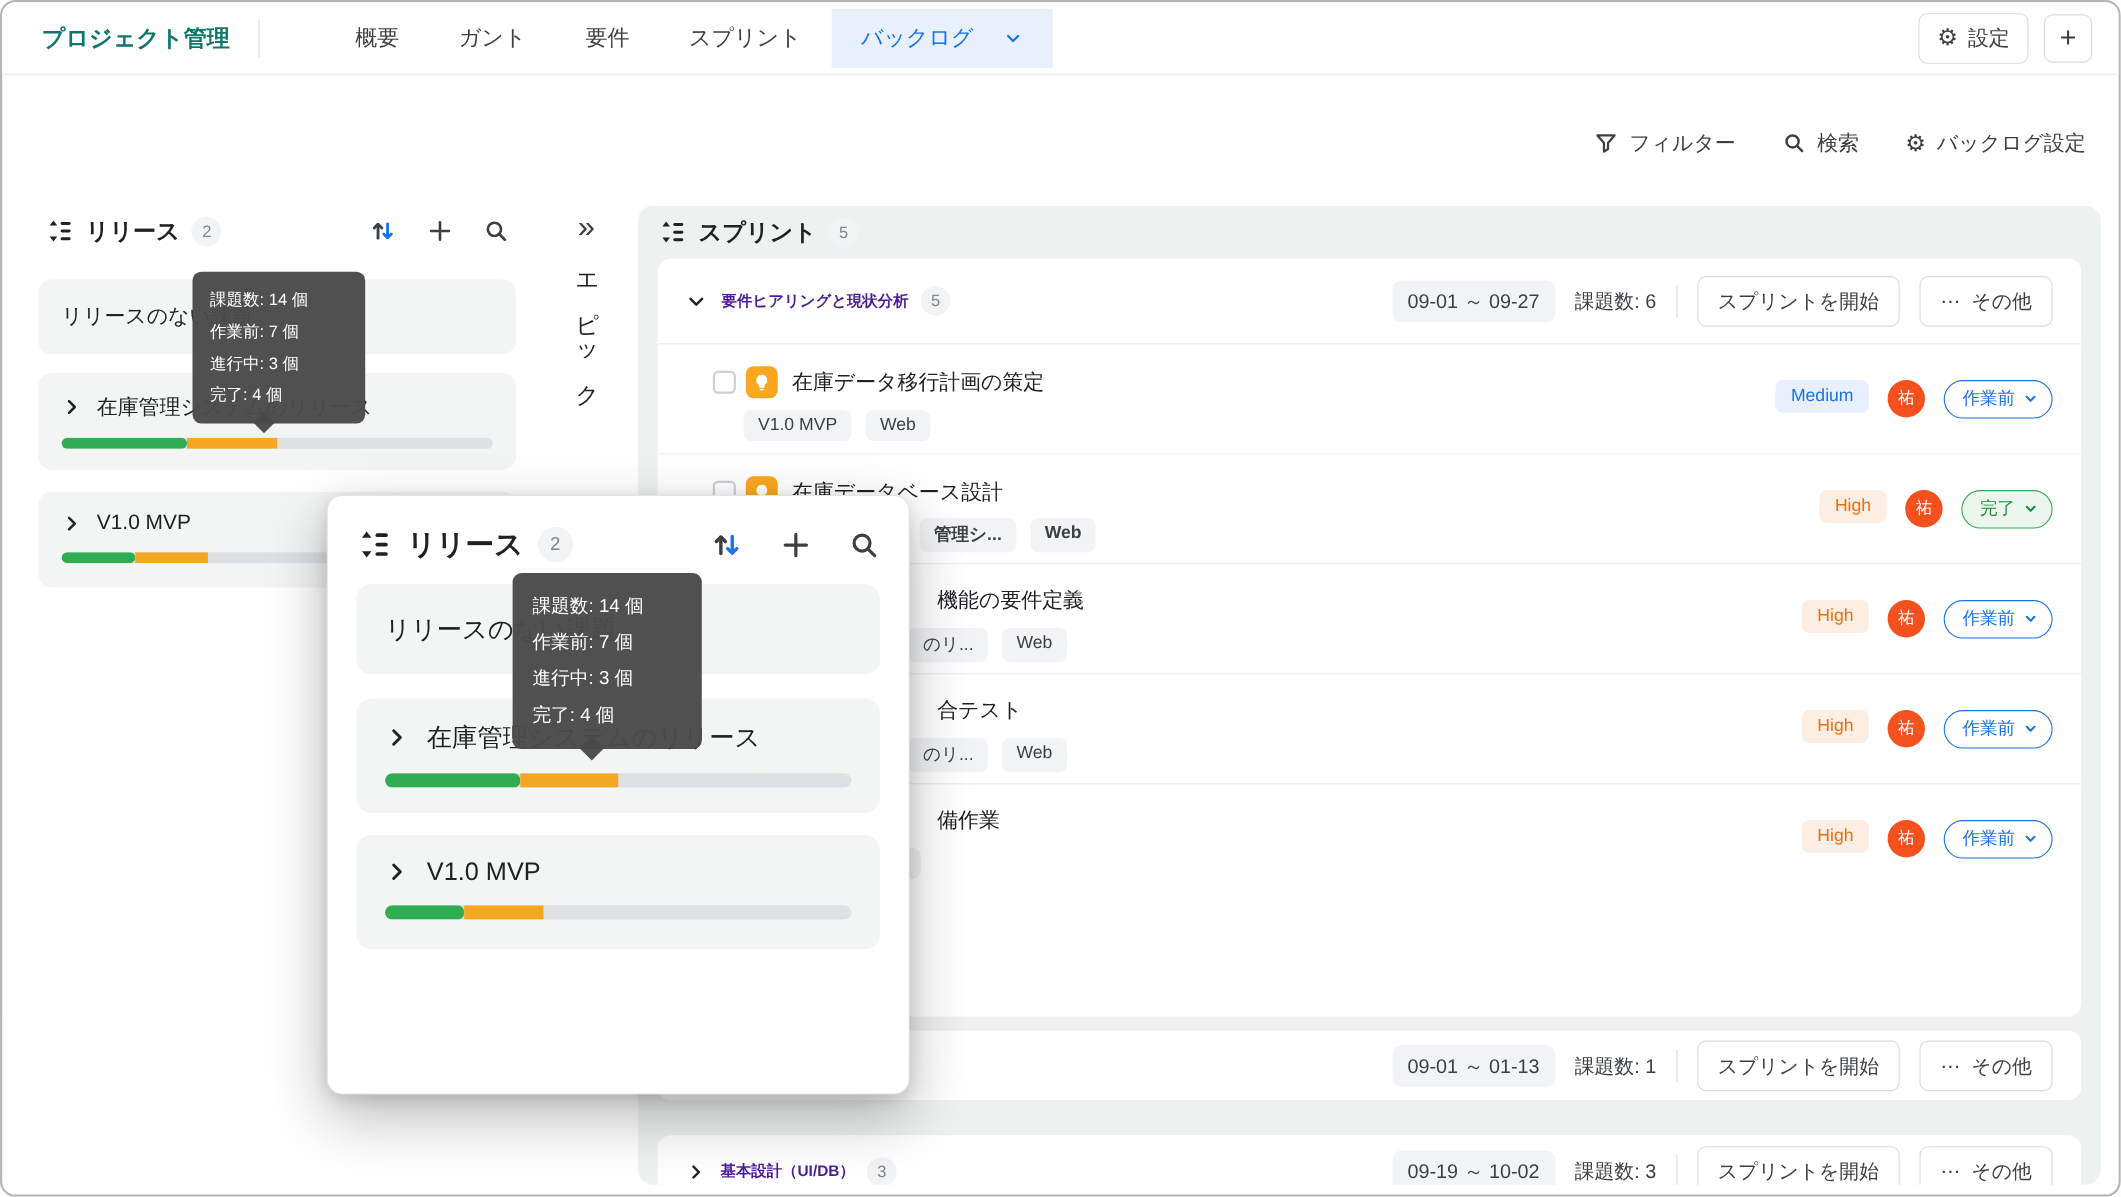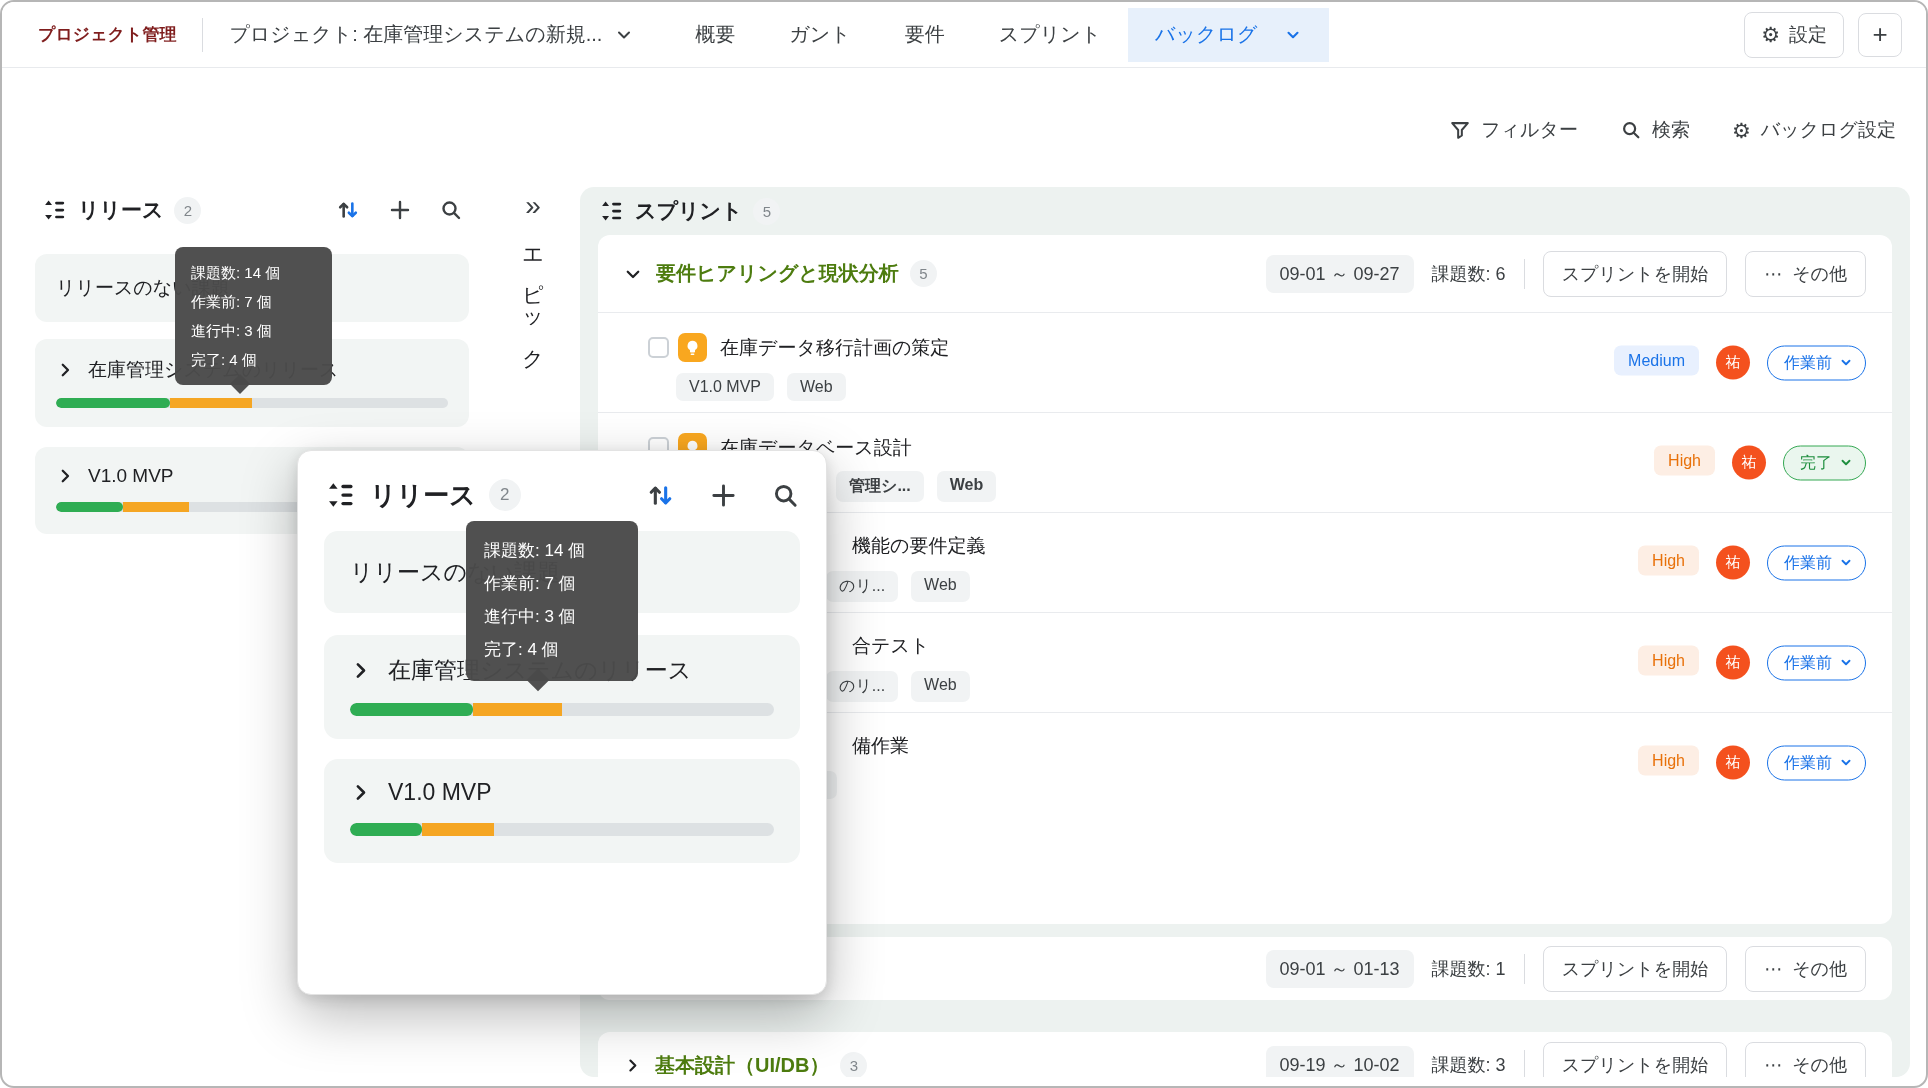--- a/index.html
+++ b/index.html
@@ -3,21 +3,21 @@
 <meta charset="utf-8">
 <style>
   * { margin:0; padding:0; box-sizing:border-box; }
   body { background:#ffffff; font-family:"Liberation Sans", sans-serif; color:#202124; }
   .app { position:relative; width:1928px; height:1088px; background:#fff;
          border:2px solid #b6b6b6; border-radius:14px; overflow:hidden; }
 
   
   .topbar { position:absolute; top:0; left:0; right:0; height:66px; background:#fff;
             border-bottom:1px solid #e8eaed; display:flex; align-items:center; padding:0 24px 0 36px; z-index:10; }
-  .app-title { font-size:17px; font-weight:700; color:#7f1d1d; white-space:nowrap; }
+  .app-title { font-size:21px; font-weight:700; color:#0f766e; white-space:nowrap; }
   .topbar-divider { width:1px; height:34px; background:#dadce0; margin:0 26px; }
   .project-selector { display:flex; align-items:center; gap:12px; font-size:20px; color:#3c4043; cursor:pointer; white-space:nowrap; }
   .tabs { display:flex; align-items:stretch; margin-left:34px; height:54px; }
   .tab { padding:0 27px; font-size:20px; color:#3c4043; display:flex; align-items:center; cursor:pointer; white-space:nowrap; }
   .tab.active { color:#1a73e8; background:#e7f0fb; font-weight:500; gap:27px; }
   .topbar-actions { margin-left:auto; display:flex; gap:14px; align-items:center; }
   .btn-outline { display:flex; align-items:center; gap:9px; border:1px solid #dadce0; border-radius:8px;
                  background:#fff; padding:9px 16px; font-size:19px; color:#3c4043; cursor:pointer;
                  font-family:inherit; }
   .btn-plus { width:44px; height:44px; justify-content:center; padding:0; font-size:26px; color:#3c4043; }
@@ -64,21 +64,21 @@
   
   .sprint-panel { position:absolute; left:578px; top:185px; width:1330px; height:890px;
                   background:#edf2f0; border-radius:14px; overflow:hidden; z-index:2; }
   .sprint-head { display:flex; align-items:center; height:48px; padding:0 18px; }
   .group-card { background:#fff; border-radius:12px; margin:0 18px; overflow:hidden; position:relative; }
   .gc1 { height:689px; }
   .gc2 { margin-top:13px; height:63px; }
   .gc3 { margin-top:32px; height:66px; }
   .group-head { display:flex; align-items:center; height:77px; padding:0 26px; cursor:pointer; }
   .gc2 .group-head, .gc3 .group-head { height:100%; }
-  .group-name { font-size:20px; font-weight:600; color:#4d7c0f; margin-left:14px; white-space:nowrap; }
+  .group-name { font-size:14px; font-weight:600; color:#4c1d95; margin-left:14px; white-space:nowrap; }
   .group-meta { margin-left:auto; display:flex; align-items:center; gap:18px; }
   .date-pill { background:#f1f3f4; border-radius:8px; padding:7px 14px; font-size:18px; color:#3c4043; white-space:nowrap; }
   .issues-label { font-size:18px; color:#3c4043; white-space:nowrap; }
   .meta-divider { width:1px; height:30px; background:#dadce0; }
   .group-btn { border:1px solid #dadce0; border-radius:8px; background:#fff; padding:10px 18px; font-size:18px;
                color:#3c4043; display:flex; align-items:center; gap:10px; cursor:pointer; font-family:inherit; white-space:nowrap; }
 
   .task-row { position:relative; height:100px; border-top:1px solid #e9ebee; padding:20px 26px 0 50px; }
   .task-main { display:flex; align-items:center; }
   .checkbox { width:21px; height:21px; border:2px solid #ccd1d6; border-radius:5px; background:#fff; margin-right:9px; flex:none; cursor:pointer; }
@@ -123,28 +123,20 @@
   svg { display:block; }
 </style>
 </head>
 <body>
 
 <div class="app">
 
   <header class="topbar">
     <div class="app-title">プロジェクト管理</div>
     <div class="topbar-divider"></div>
-    <div class="project-selector">
-      <span>プロジェクト: 在庫管理システムの新規...</span>
-      <span>
-        <svg width="20" height="20" viewBox="0 0 24 24" fill="none" stroke="#3c4043" stroke-width="2.4" stroke-linecap="round" stroke-linejoin="round">
-            <path d="M6 9l6 6 6-6"></path>
-          </svg>
-      </span>
-    </div>
     <nav class="tabs">
       <div class="tab">概要</div>
       <div class="tab">ガント</div>
       <div class="tab">要件</div>
       <div class="tab">スプリント</div>
       <div class="tab active">
         <span>バックログ</span>
         <span>
           <svg width="18" height="18" viewBox="0 0 24 24" fill="none" stroke="#1a73e8" stroke-width="2.8" stroke-linecap="round" stroke-linejoin="round">
               <path d="M6 9l6 6 6-6"></path>

